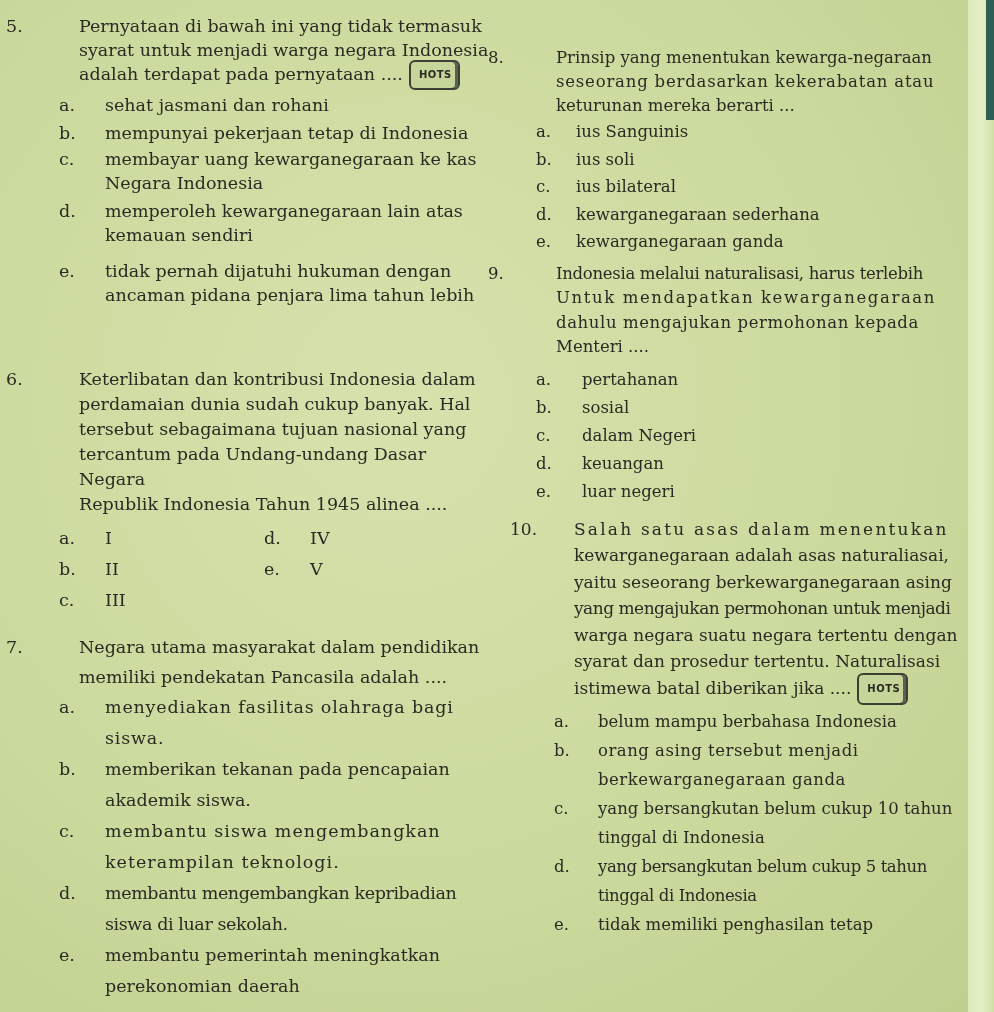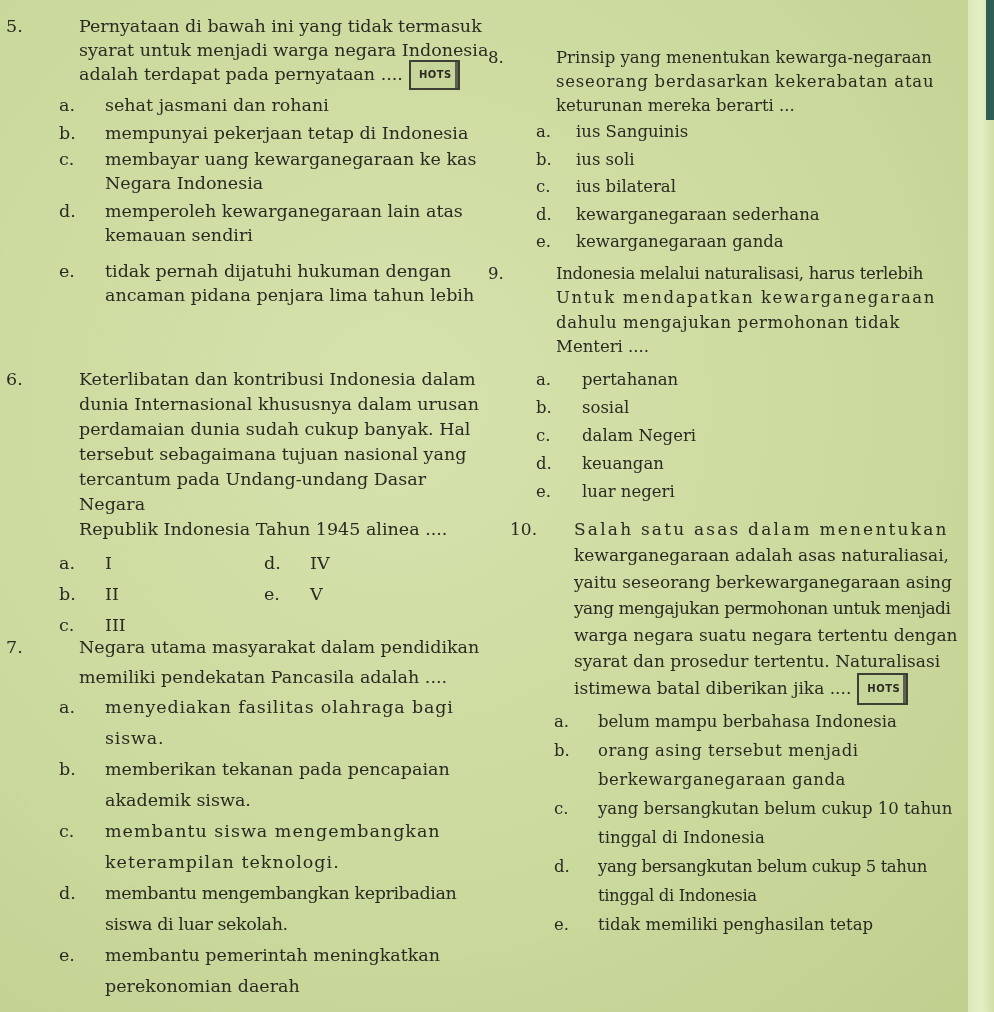--- a/index.html
+++ b/index.html
@@ -30,21 +30,21 @@
   }
   .qnum { width:53px; flex:none; font-weight:normal; }
   .qtext { flex:1;margin-left:20px; }
   .qtext p { margin:0; }
   .opt { display:flex; font-size:17.5px; line-height:27.5px; }
   .opt .lbl { width:46px; flex:none; padding-left:53px; box-sizing:content-box; }
   .opt .txt { flex:1; }
   .badge {
     display:inline-block; font-family:"DejaVu Sans","Liberation Sans",sans-serif;
     font-weight:bold; font-size:10px; letter-spacing:0.5px;
-    padding:1px 6px 1px 8px; border:2px solid #3d3f35; border-radius:0;
+    padding:1px 6px 1px 8px; border:2px solid #3d3f35; border-radius:6px;
     color:#2a2a22; background:#c6d59a; margin-left:6px; position:relative; top:-2px;
     box-shadow:-3px 0 0 0 #5b6050 inset;
   }
   .spaced { letter-spacing:2.2px; }
   .opts-2col { display:grid; grid-template-columns: 240px 200px; }
   .opts-2col .opt .lbl { padding-left:53px; }
   .opts-2col .opt.right .lbl { padding-left:18px; }
   .opt-wide { line-height:31px; }
 </style>
 </head>
@@ -85,21 +85,20 @@
         <span class="lbl">e.</span>
         <span class="txt">tidak pernah dijatuhi hukuman dengan ancaman pidana penjara lima tahun lebih</span>
       </div>
   </div>
 
   <div class="q" style="height:265px;margin-top:18px;">
     <div class="qline">
       <span class="qnum">6.</span>
       <div class="qtext" style="line-height:25px;">
         <p>Keterlibatan dan kontribusi Indonesia dalam</p>
-        <p>dunia Internasional khususnya dalam urusan</p>
         <p>perdamaian dunia sudah cukup banyak. Hal</p>
         <p>tersebut sebagaimana tujuan nasional yang</p>
         <p>tercantum pada Undang-undang Dasar Negara</p>
         <p>Republik Indonesia Tahun 1945 alinea ....</p>
       </div>
     </div>
     <div class="opts-2col" style="margin-top:6px;">
       <div class="opt opt-wide">
           <span class="lbl">a.</span>
           <span class="txt">I</span>
@@ -186,21 +185,21 @@
         <span class="txt">kewarganegaraan ganda</span>
       </div>
   </div>
 
   <div class="q" style="margin-top:6px;">
     <div class="qline" style="font-size:16.5px;line-height:24.5px;">
       <span class="qnum" style="width:48px;">9.</span>
       <div class="qtext">
         <p style="letter-spacing:-0.3px;">Indonesia melalui naturalisasi, harus terlebih</p>
         <p style="letter-spacing:1.6px;">Untuk mendapatkan kewarganegaraan</p>
-        <p style="letter-spacing:0.6px;">dahulu mengajukan permohonan tidak</p>
+        <p style="letter-spacing:0.6px;">dahulu mengajukan permohonan kepada</p>
         <p>Menteri ....</p>
       </div>
     </div>
     <div class="opt" style="font-size:16.5px;line-height:28px;margin-top:6px;">
         <span class="lbl" style="padding-left:48px;width:46px;">a.</span>
         <span class="txt">pertahanan</span>
       </div>
     <div class="opt" style="font-size:16.5px;line-height:28px;">
         <span class="lbl" style="padding-left:48px;width:46px;">b.</span>
         <span class="txt">sosial</span>

